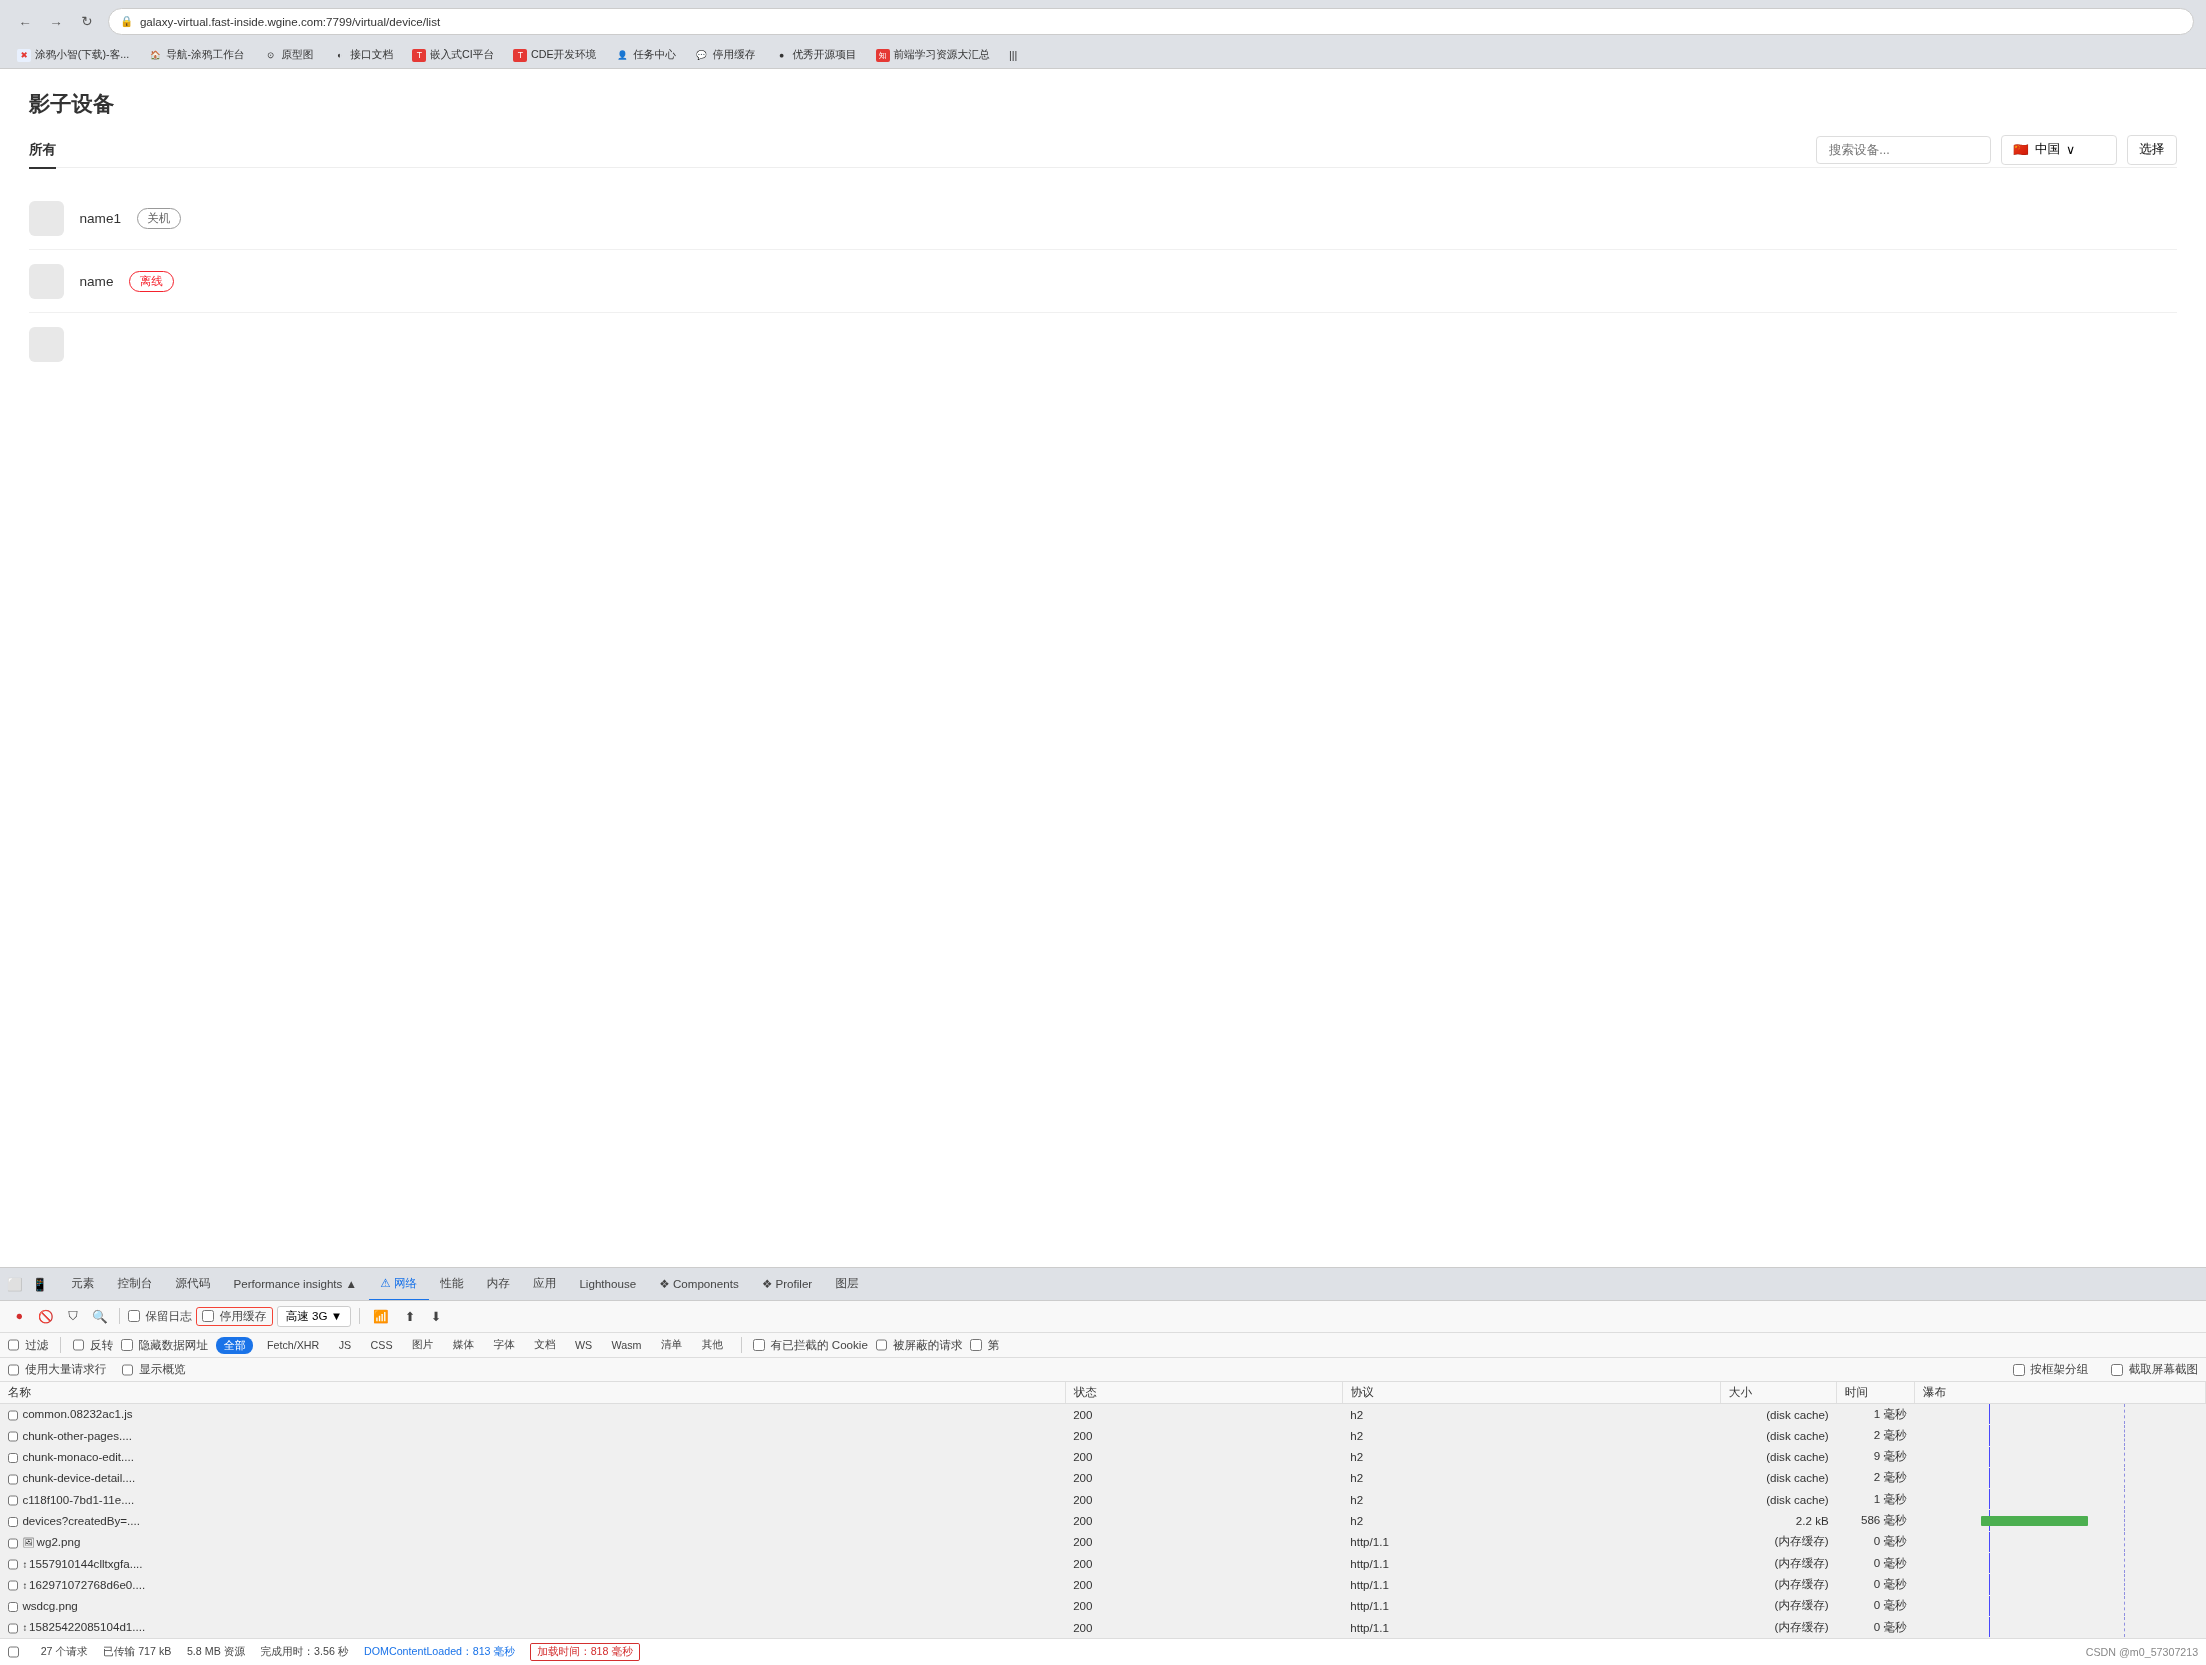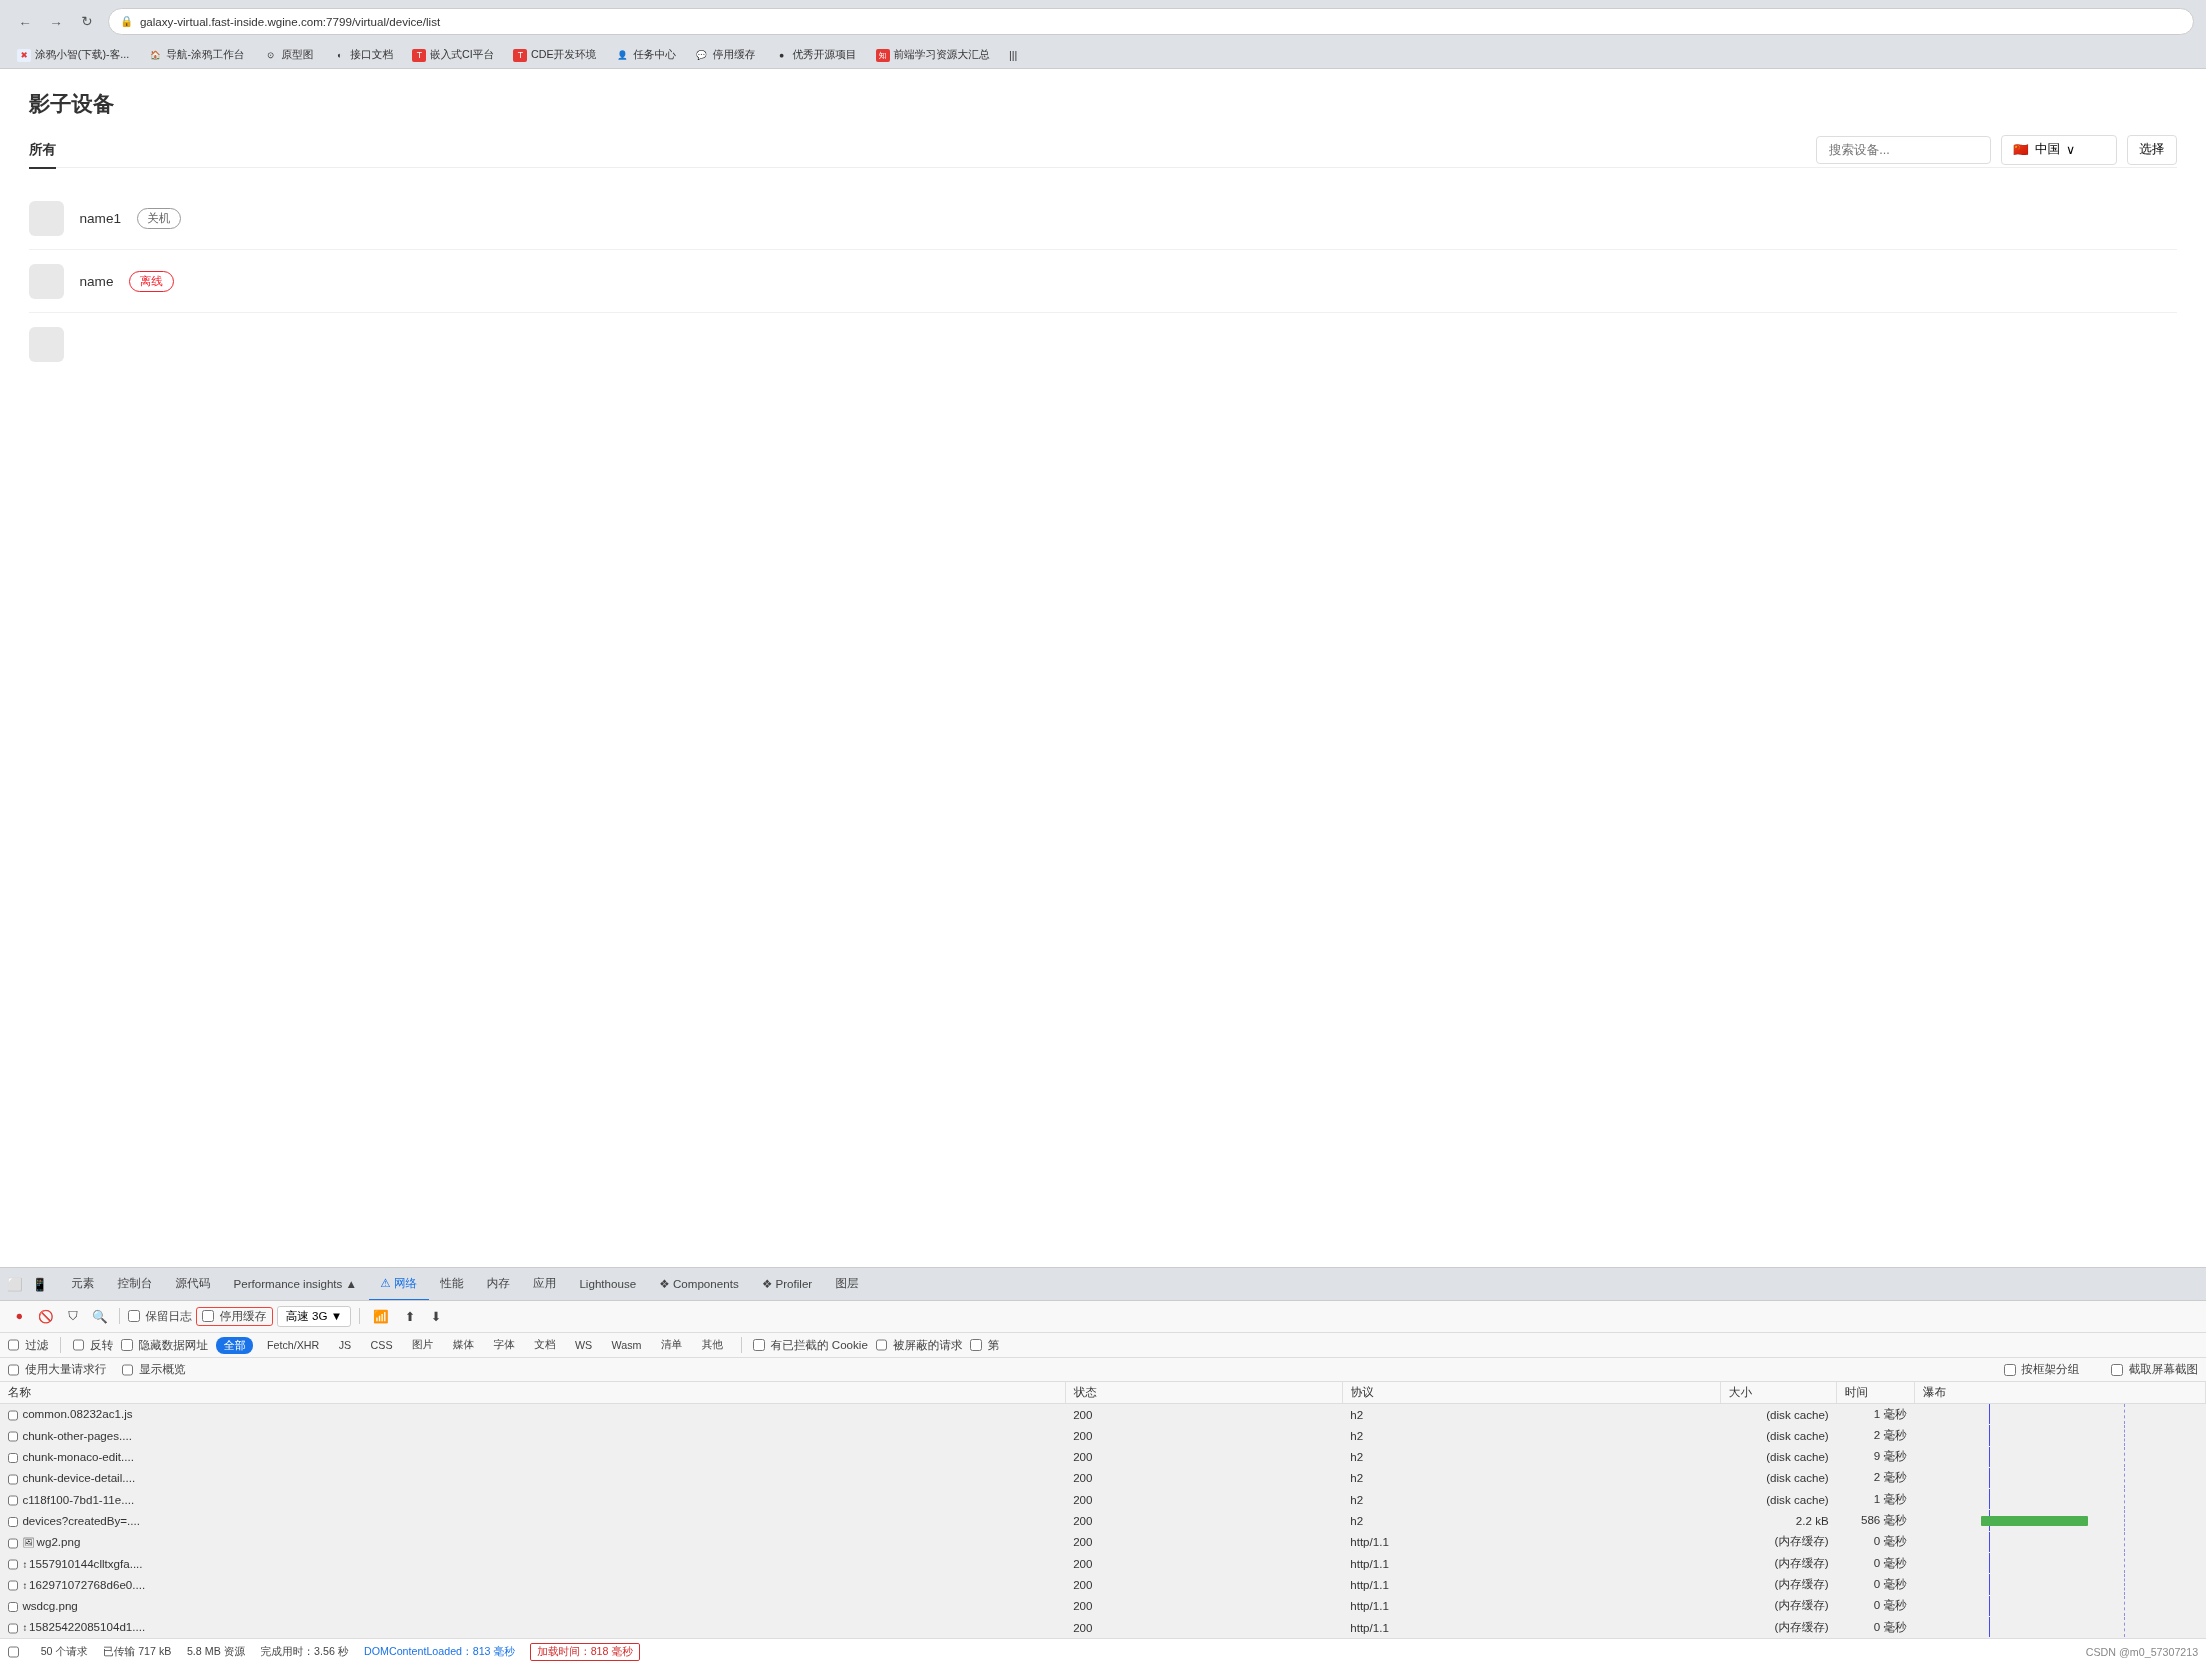--- a/index.html
+++ b/index.html
@@ -55,21 +55,21 @@
     .toolbar-icon-btn { padding: 1.9px 5.8px; font-size: 12.6px; cursor: pointer; color: #444; }
 
     
     .filter-bar { display: flex; align-items: center; gap: 7.8px; padding: 3.9px 7.8px; background: #f8f8f8; border-bottom: 1px solid #ddd; flex-wrap: wrap; font-size: 11.6px; }
     .filter-chip { padding: 1px 7.8px; background: #e8f0fe; border-radius: 8px; font-size: 11px; color: #1a73e8; cursor: pointer; }
     .filter-chip.active { background: #1a73e8; color: white; }
     .filter-type { padding: 1px 5.8px; border-radius: 2.9px; font-size: 10.7px; cursor: pointer; color: #444; }
 
     
     .extra-filters { display: flex; align-items: center; gap: 15.5px; padding: 3.9px 7.8px; background: #f8f8f8; border-bottom: 1px solid #ddd; font-size: 11.6px; }
-    .extra-filter-right { margin-left: auto; display: flex; gap: 32px; align-items: center; }
+    .extra-filter-right { margin-left: auto; display: flex; gap: 23px; align-items: center; }
 
     
     .network-table { width: 100%; border-collapse: collapse; font-size: 11.6px; }
     .network-table th { text-align: left; padding: 2.9px 7.8px; background: #f8f8f8; border-bottom: 1px solid #ddd; border-right: 1px solid #e0e0e0; font-weight: 500; color: #333; position: sticky; top: 0; z-index: 1; }
     .network-table td { padding: 1.9px 7.8px; border-bottom: 1px solid #f0f0f0; color: #333; height: 21.3px; }
     .network-table td.name-col { max-width: 194px; overflow: hidden; text-overflow: ellipsis; white-space: nowrap; }
     .col-waterfall { width: 291px; }
     .waterfall-cell { position: relative; height: 21.3px; }
     .waterfall-bar { position: absolute; height: 9.7px; top: 5.8px; border-radius: 1px; }
     .bar-green { background: #4caf50; }
@@ -425,21 +425,21 @@
             </td>
           </tr>
         </tbody>
     </table>
   </div>
 
   <div class="status-bar">
     <label class="checkbox-label" style="margin-right:3.9px;">
       <input type="checkbox" class="checkbox-sm" style="">
     </label>
-    <span class="status-bar-item">50 个请求</span>
+    <span class="status-bar-item">27 个请求</span>
     <span class="status-bar-item">已传输 717 kB</span>
     <span class="status-bar-item">5.8 MB 资源</span>
     <span class="status-bar-item">完成用时：3.56 秒</span>
     <span class="status-bar-item dom-loaded">DOMContentLoaded：813 毫秒</span>
     <span class="status-bar-item load-time">加载时间：818 毫秒</span>
     <span class="status-bar-item csdn-badge">CSDN @m0_57307213</span>
   </div>
 </div>
 
 

